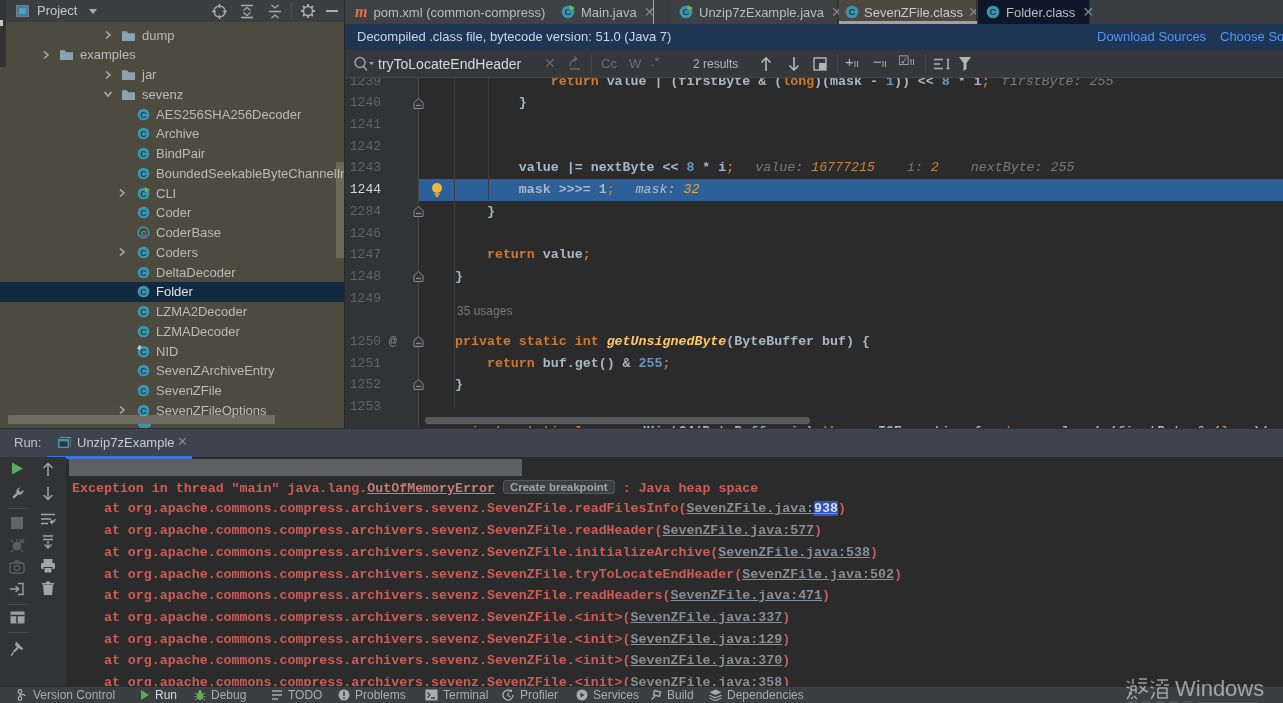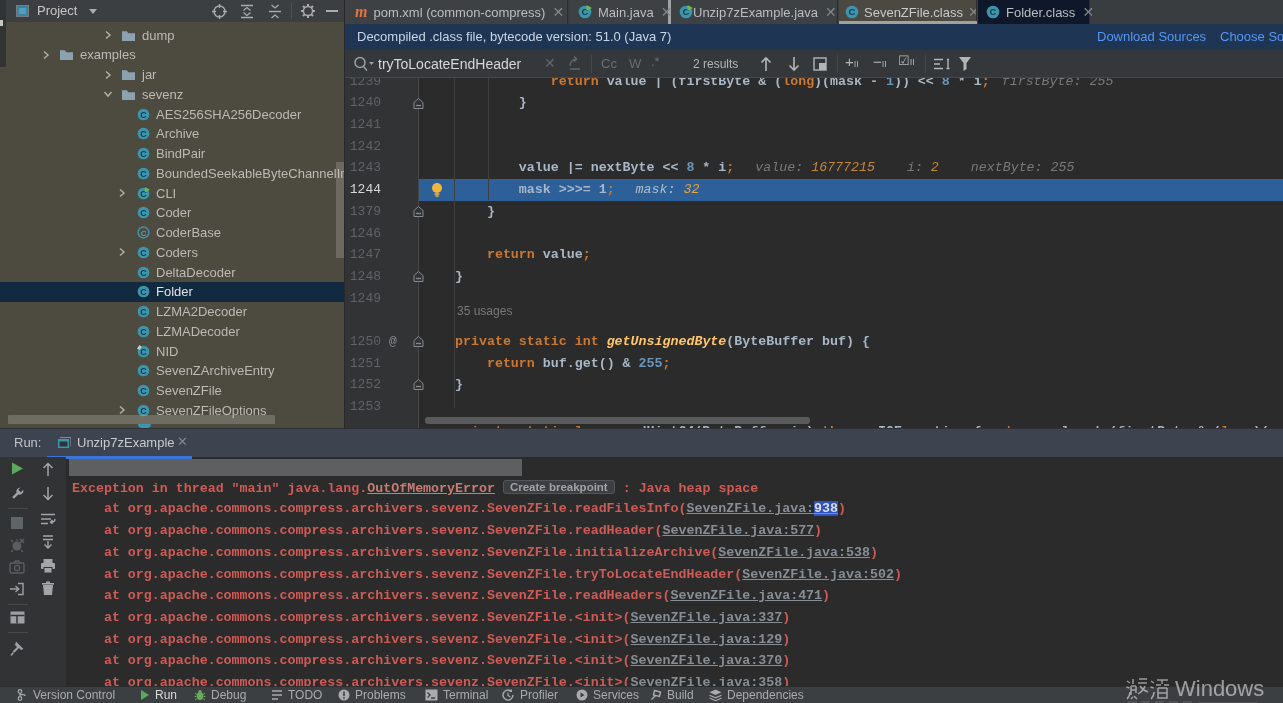--- a/index.html
+++ b/index.html
@@ -232,32 +232,32 @@
 <div class="abs" style="left:138px;top:424px;width:13px;height:4px;background:#3d95ad;border-radius:0 0 6px 6px"></div>
 <div class="abs" style="left:336px;top:162px;width:9px;height:96px;background:rgba(200,198,185,0.26);border-radius:1px"></div>
 <div class="abs" style="left:344px;top:0;width:1px;height:428px;background:#27292b"></div>
 
 <div class="abs" id="tabbar" style="left:345px;top:0;width:938px;height:24px;background:#3a3d3f;overflow:hidden">
 <div class="tab" style="left:0;width:223px;background:#3e4143;border-right:1px solid #2c2e30">
 <span style="margin-left:10px;font-family:'Liberation Serif',serif;font-style:italic;font-weight:bold;font-size:16px;color:#e57345;line-height:14px">m</span>
 <span style="margin-left:6px">pom.xml (common-compress)</span>
       <span class="tx">✕</span>
     </div>
-<div class="tab" style="left:225px;width:101px;background:#3e4143;border-right:3px solid #a3a3a3">
+<div class="tab" style="left:208px;width:101px;background:#3e4143;border-right:1px solid #a3a3a3">
 <svg width="14" height="14" style="margin-left:8px">
         <use href="#clsr"></use>
       </svg>
 <span style="margin-left:6px">Main.java</span>
       <span class="tx">✕</span>
     </div>
 <div class="tab" style="left:326px;width:167px;background:#3e4143;border-right:1px solid #2c2e30">
 <svg width="14" height="14" style="margin-left:8px">
         <use href="#clsr"></use>
       </svg>
-<span style="">Unzip7zExample.java</span>
+<span style="margin-left:6px">Unzip7zExample.java</span>
       <span class="tx">✕</span>
     </div>
 <div class="tab" style="left:494px;width:138px;background:#4b4942;border-right:1px solid #2c2e30;overflow:hidden">
 <svg width="14" height="14" style="margin-left:6px">
         <use href="#cls"></use>
       </svg>
 <span style="margin-left:5px;color:#c7c9cb">SevenZFile.class</span>
       <span class="tx" style="margin-left:5px">✕</span>
     </div>
 <div class="abs" style="left:494px;top:21px;width:138px;height:3px;background:#a2a29a"></div>
@@ -322,21 +322,21 @@
 <div class="abs" style="left:73px;top:0;width:1px;height:350px;background:#46484a"></div>
 <div class="abs" style="left:74px;top:101.1px;width:864px;height:21.7px;background:#2d6099"></div>
 <div class="abs" style="left:109px;top:0;width:1px;height:330px;background:#3c3e40"></div>
 <div class="abs" style="left:143px;top:0;width:1px;height:122px;background:#3c3e40"></div>
 <div class="gnum" style="top:-7.4px">1239</div>
 <div class="gnum" style="top:14.3px">1240</div>
 <div class="gnum" style="top:36px">1241</div>
 <div class="gnum" style="top:57.7px">1242</div>
 <div class="gnum" style="top:79.4px">1243</div>
 <div class="gnum" style="top:101.1px;color:#d5d7d9">1244</div>
-<div class="gnum" style="top:122.8px">1379</div>
+<div class="gnum" style="top:122.8px">2284</div>
 <div class="gnum" style="top:144.5px">1246</div>
 <div class="gnum" style="top:166.2px">1247</div>
 <div class="gnum" style="top:187.9px">1248</div>
 <div class="gnum" style="top:209.6px">1249</div>
 <div class="gnum" style="top:253px">1250</div>
 <div class="gnum" style="top:274.7px">1251</div>
 <div class="gnum" style="top:296.4px">1252</div>
 <div class="gnum" style="top:318.1px">1253</div>
 <div class="abs mono" style="left:44px;top:253px;height:21.7px;line-height:21.7px;font-size:13px;color:#85898c">@</div>
 <svg class="abs" style="left:67px;top:19px" width="13" height="13">

